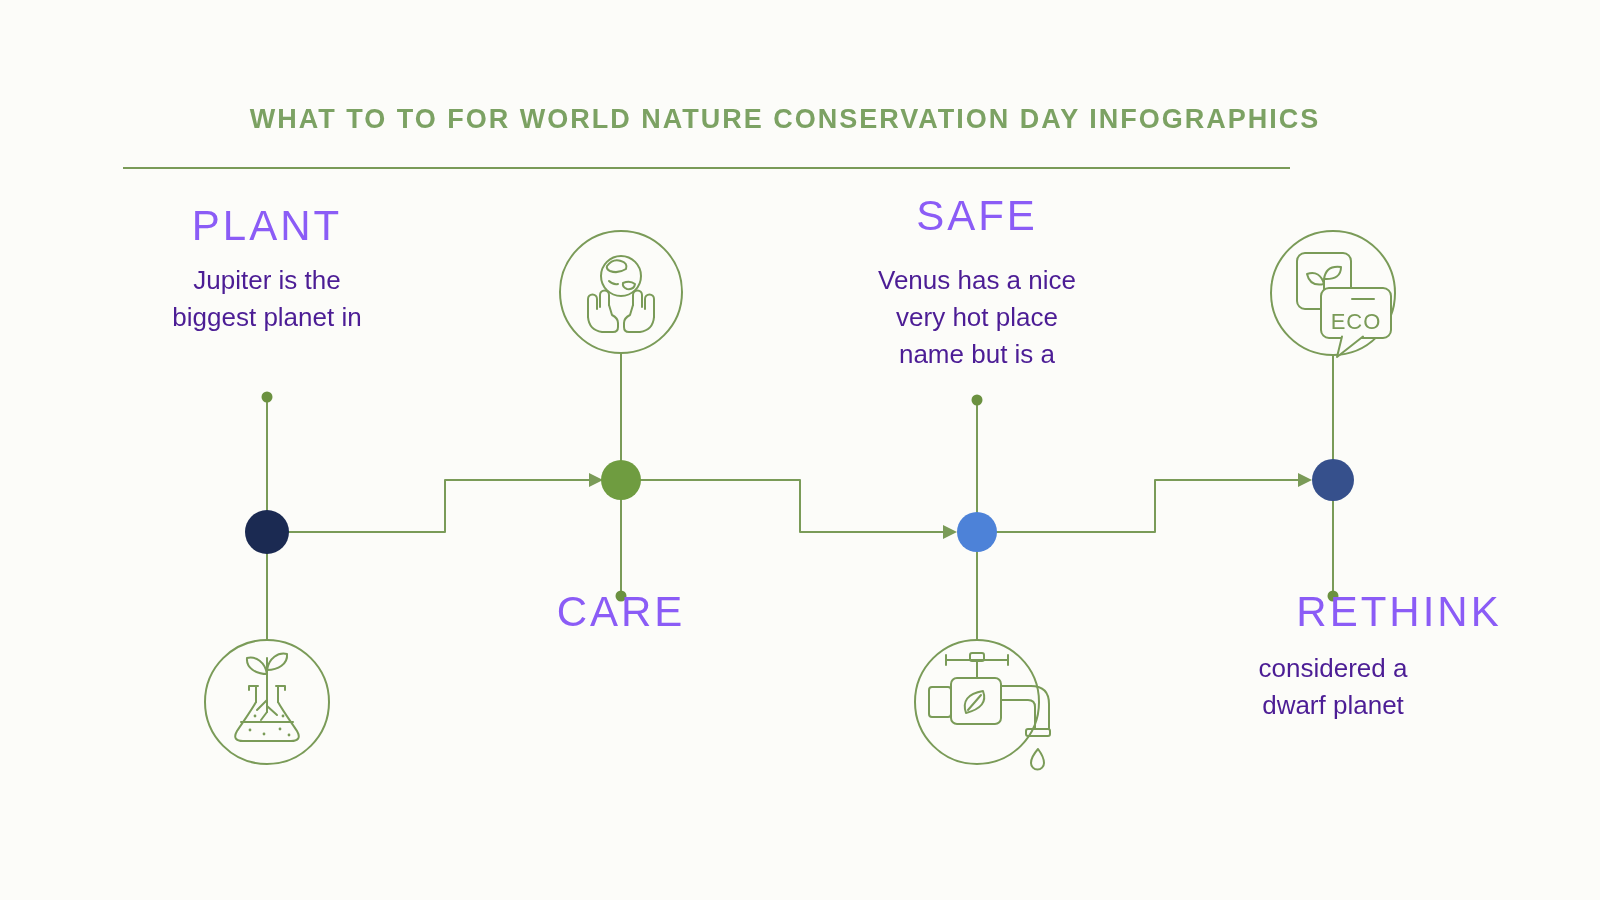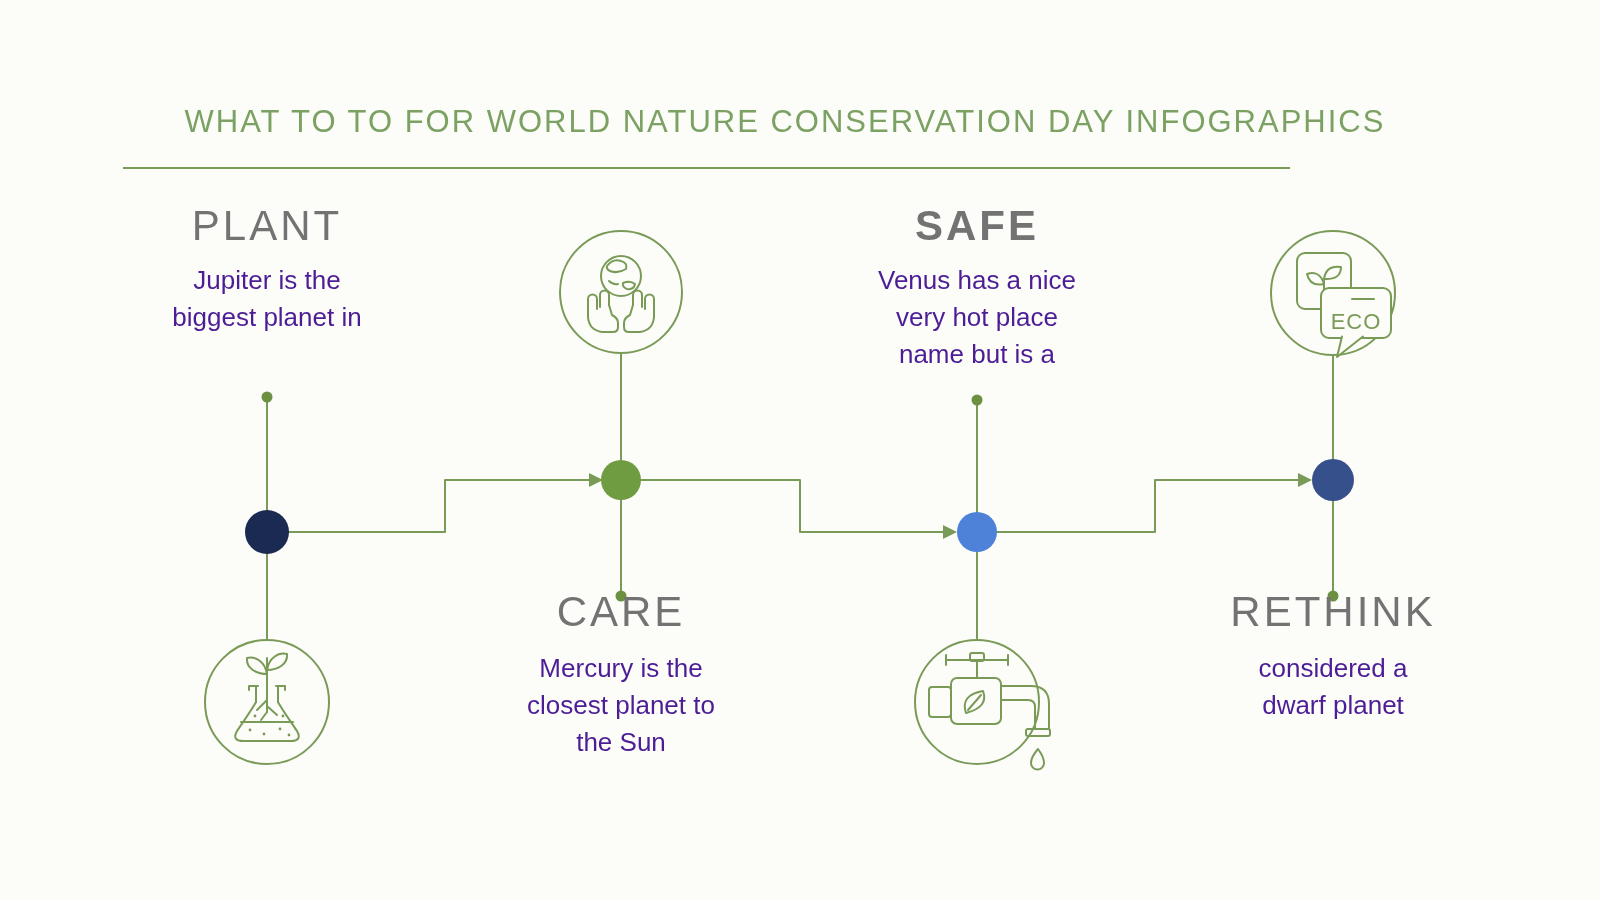--- a/index.html
+++ b/index.html
@@ -2,39 +2,39 @@
 <html><head>
 <meta charset="utf-8">
 <style>
   html,body{margin:0;padding:0;background:#ffffff;}
   .canvas{
     position:relative;width:1600px;height:900px;background:#fcfcf9;overflow:hidden;
     font-family:"Liberation Sans",sans-serif;
   }
   .title{
     position:absolute;left:0;top:104px;width:1570px;text-align:center;
-    font-size:31px;letter-spacing:2px;color:#7ca263;font-weight:400;
+    font-size:27px;letter-spacing:2px;color:#7ca263;font-weight:700;
   }
   .divider{
     position:absolute;left:123px;top:167px;width:1167px;height:2px;background:#7a9b58;
   }
   .heading{
     position:absolute;width:360px;text-align:center;font-size:42px;
-    letter-spacing:3px;color:#737373;font-weight:400;
+    letter-spacing:3px;color:#8b5cf6;font-weight:400;
   }
   .body-text{
     position:absolute;width:330px;text-align:center;font-size:26px;line-height:37px;color:#4c1d95;
   }
   #heading-plant{left:87px;top:202px;}
   #body-plant{left:102px;top:262px;}
-  #heading-safe{left:797px;top:202px;font-weight:bold;}
+  #heading-safe{left:797px;top:192px;}
   #body-safe{left:812px;top:262px;text-align:center;}
   #heading-care{left:441px;top:588px;}
   #body-care{left:456px;top:650px;}
-  #heading-rethink{left:1153px;top:588px;}
+  #heading-rethink{left:1219px;top:588px;}
   #body-rethink{left:1168px;top:650px;}
   svg.graphics{position:absolute;left:0;top:0;}
 </style>
 </head>
 <body>
 
 <div class="canvas">
 
   <div class="title">WHAT TO TO FOR WORLD NATURE CONSERVATION DAY INFOGRAPHICS</div>
   <div class="divider"></div>
@@ -149,25 +149,20 @@
   </div>
 
   <div class="heading" id="heading-safe">SAFE</div>
   <div class="body-text" id="body-safe">
     <div>Venus has a nice</div>
     <div>very hot place</div>
     <div>name but is a</div>
   </div>
 
   <div class="heading" id="heading-care">CARE</div>
-  <div class="body-text" id="body-care">
-    <div>Mercury is the</div>
-    <div>closest planet to</div>
-    <div>the Sun</div>
-  </div>
 
   <div class="heading" id="heading-rethink">RETHINK</div>
   <div class="body-text" id="body-rethink">
     <div>considered a</div>
     <div>dwarf planet</div>
   </div>
 
 </div>
 
 </body></html>

